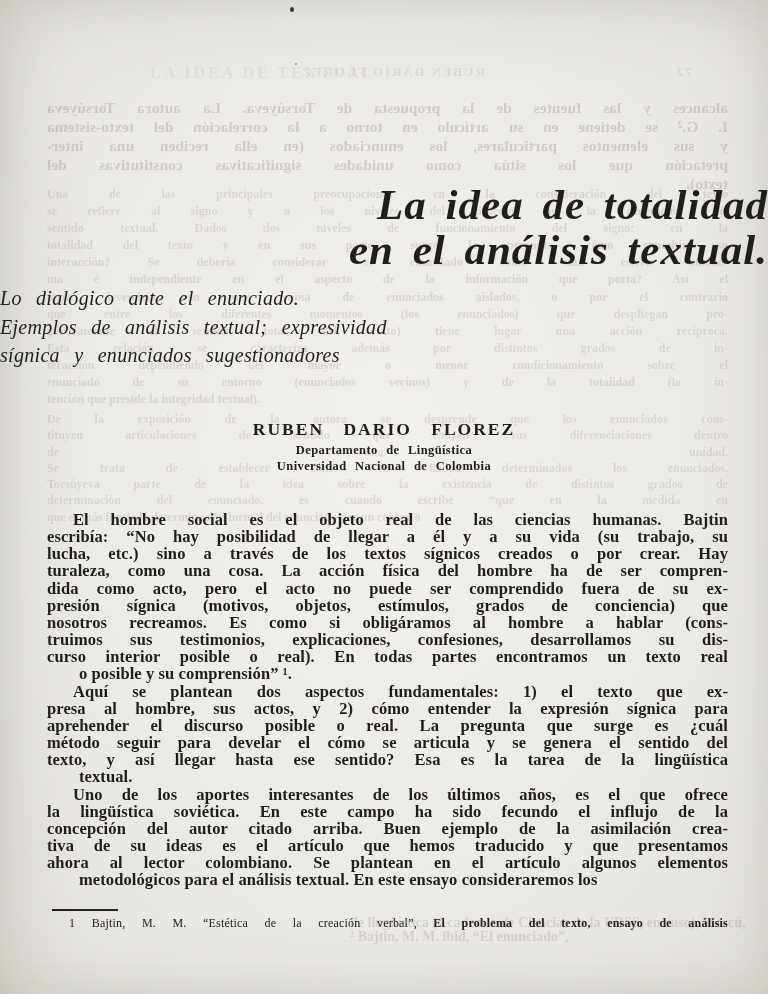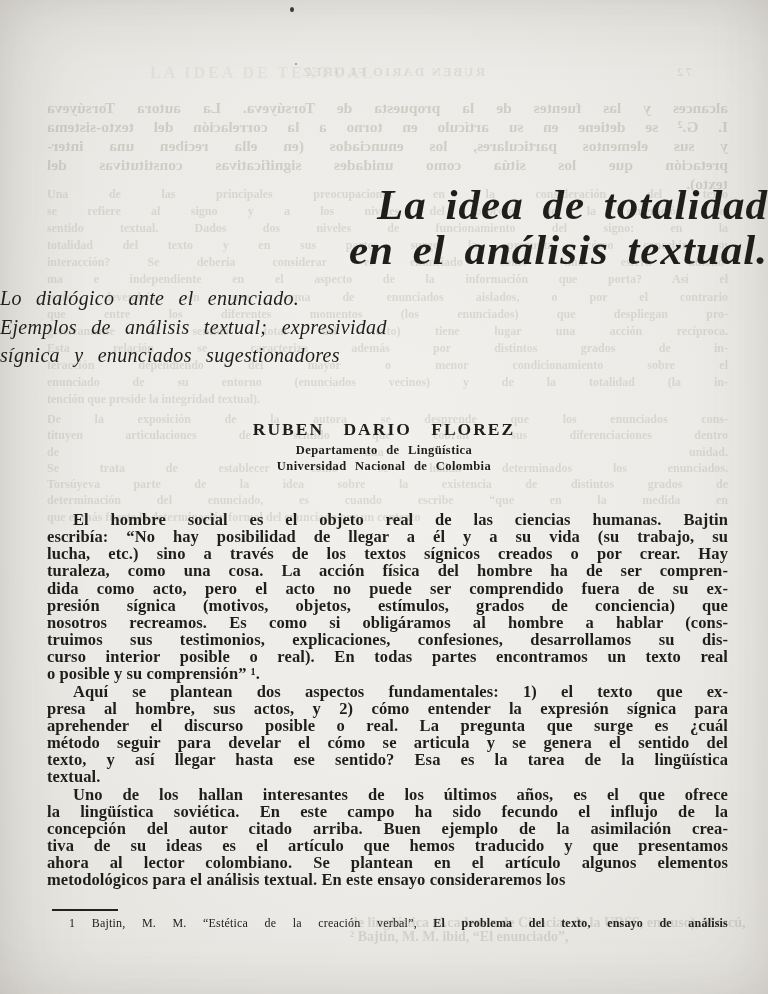--- a/index.html
+++ b/index.html
@@ -37,21 +37,21 @@
   .author{position:absolute;top:419px;left:0;width:100%;text-align:center;
     font-size:17.5px;font-weight:bold;letter-spacing:2px;word-spacing:13px;}
   .affiliation{position:absolute;top:443px;left:0;width:100%;text-align:center;
     font-size:12.5px;line-height:15.5px;font-weight:bold;word-spacing:5px;letter-spacing:.4px;}
 
   .body-text{position:absolute;top:511px;left:47px;width:681px;
     font-size:16.5px;line-height:17.15px;font-weight:bold;letter-spacing:.1px;}
   .paragraph{margin:0;padding:0;}
   .paragraph .b-line{text-align:justify;text-align-last:justify;}
   .paragraph .b-line:first-child{text-indent:26px;}
-  .paragraph .b-line:last-child{text-align-last:left;}
+  .paragraph .b-line:last-child{text-align-last:left;margin-left:32px;}
 
   .footnote-rule{position:absolute;top:909px;left:52px;width:66px;height:2px;background:#24221f;}
   .footnote{position:absolute;top:915px;left:47px;width:681px;
     font-size:12px;line-height:17px;letter-spacing:.2px;word-spacing:3px;color:#242220;font-family:Liberation Serif, serif;}
   .footnote .fn-line1{text-indent:22px;text-align:justify;text-align-last:justify;}
   .footnote .fn-bold{font-weight:bold;}
 </style>
 </head>
 <body>
 
@@ -138,21 +138,21 @@
       </div>
     <div class="paragraph">
         <div class="b-line">Aquí se plantean dos aspectos fundamentales: 1) el texto que ex-</div>
         <div class="b-line">presa al hombre, sus actos, y 2) cómo entender la expresión sígnica para</div>
         <div class="b-line">aprehender el discurso posible o real. La pregunta que surge es ¿cuál</div>
         <div class="b-line">método seguir para develar el cómo se articula y se genera el sentido del</div>
         <div class="b-line">texto, y así llegar hasta ese sentido? Esa es la tarea de la lingüística</div>
         <div class="b-line">textual.</div>
       </div>
     <div class="paragraph">
-        <div class="b-line">Uno de los hallan interesantes de los últimos años, es el que ofrece</div>
+        <div class="b-line">Uno de los aportes interesantes de los últimos años, es el que ofrece</div>
         <div class="b-line">la lingüística soviética. En este campo ha sido fecundo el influjo de la</div>
         <div class="b-line">concepción del autor citado arriba. Buen ejemplo de la asimilación crea-</div>
         <div class="b-line">tiva de su ideas es el artículo que hemos traducido y que presentamos</div>
         <div class="b-line">ahora al lector colombiano. Se plantean en el artículo algunos elementos</div>
         <div class="b-line">metodológicos para el análisis textual. En este ensayo consideraremos los</div>
       </div>
   </div>
 
   <div class="footnote-rule"></div>
 

